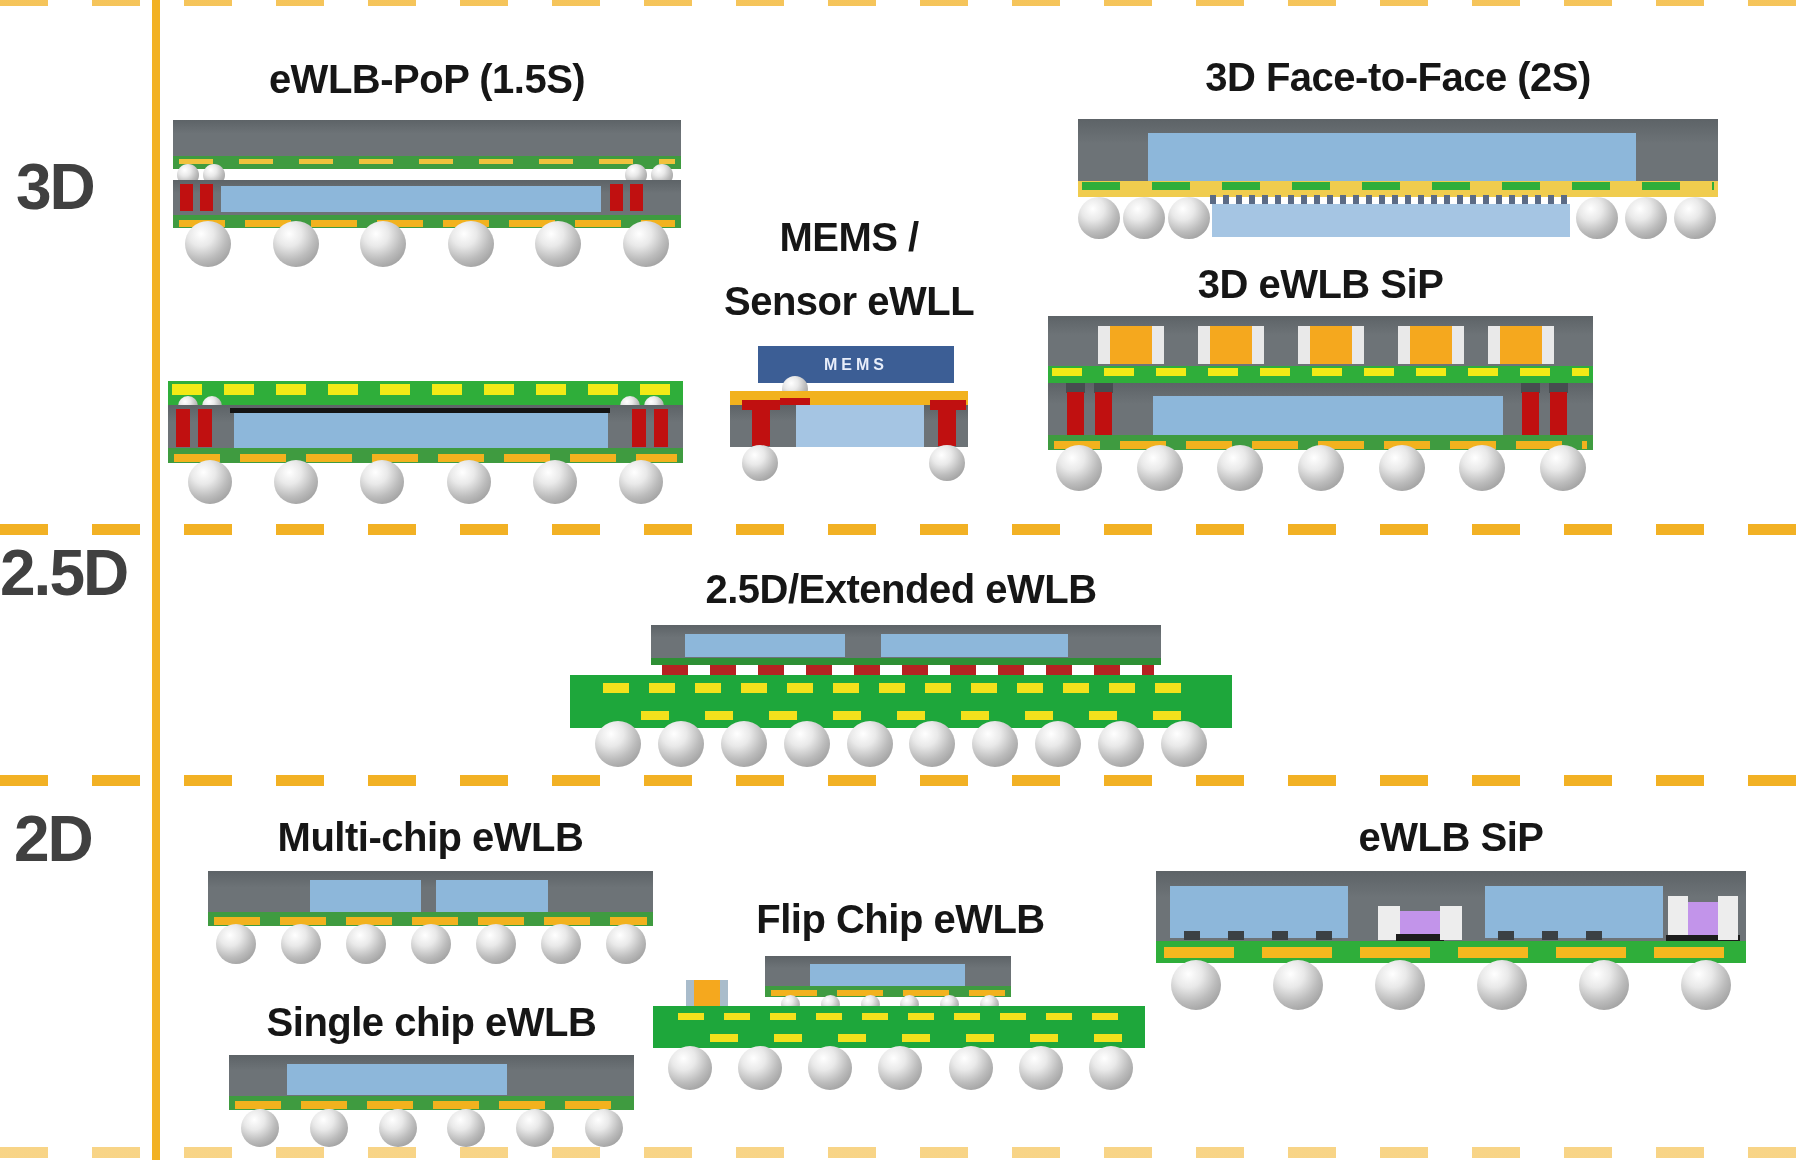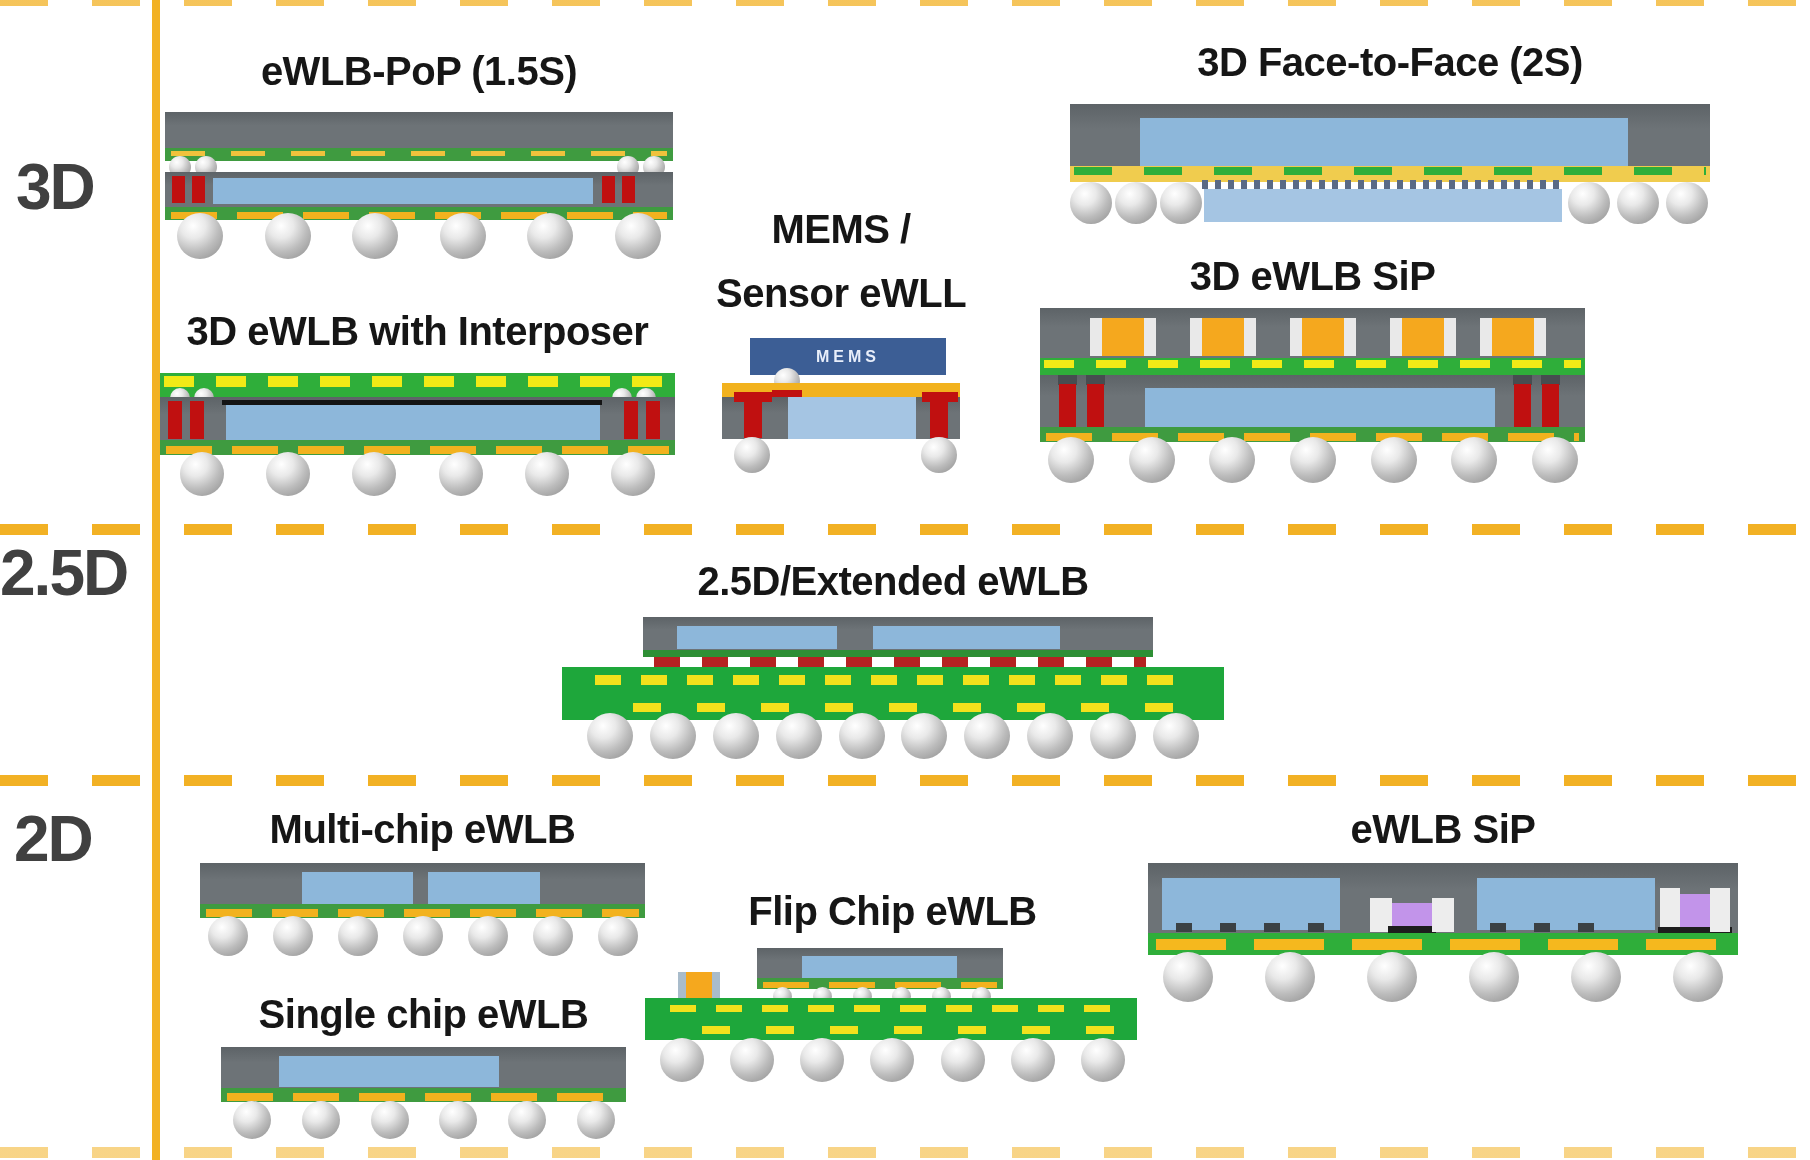--- a/index.html
+++ b/index.html
@@ -2,21 +2,21 @@
 <html><head>
 <meta charset="utf-8">
 <style>
   html,body{margin:0;padding:0;background:#fff;}
   body{font-family:"Liberation Sans", sans-serif;}
   #stage{position:relative;width:1810px;height:1160px;background:#fff;overflow:hidden;}
   .vline{position:absolute;top:0;bottom:0;width:8px;background:#F2B124;}
   .divider{position:absolute;left:0;width:1810px;height:11px;
     background:repeating-linear-gradient(90deg,#F2B124 0 48px,transparent 48px 92px);}
   .slabel{position:absolute;font-size:64px;font-weight:700;color:#404040;letter-spacing:-2px;}
-  .diag{position:absolute;margin:0;padding:0;}
+  .diag{position:absolute;margin:8px;padding:0;}
   .dtitle{position:absolute;left:0;right:0;text-align:center;font-size:40px;font-weight:600;
     letter-spacing:-0.5px;color:#161616;white-space:nowrap;line-height:1.05;}
   .mold{position:absolute;background:linear-gradient(#5d6367,#6d7377 38%);}
   .die{position:absolute;background:#8db7da;}
   .die.lt{background:#a5c5e3;}
   .strip{position:absolute;overflow:hidden;}
   .strip.gy{background:#3f9b40;}
   .strip.gy::after{content:"";position:absolute;left:6px;right:6px;top:20%;height:45%;
     background:repeating-linear-gradient(90deg,#f0c23c 0 34px,transparent 34px 60px);}
   .strip.gy2{background:#2fae3a;}
@@ -91,21 +91,21 @@
     <div class="balls" style="left:12px;top:163px;width:484px;--d:46px;">
         <div class="ball"></div>
         <div class="ball"></div>
         <div class="ball"></div>
         <div class="ball"></div>
         <div class="ball"></div>
         <div class="ball"></div>
       </div>
   </figure>
 
-  <figure class="diag" style="left:1070px;top:39px;width:640px;height:190px;">
+  <figure class="diag" style="left:1070px;top:46px;width:640px;height:190px;">
     <div class="dtitle" style="top:2px;">3D Face-to-Face (2S)</div>
     <div class="mold" style="left:0;top:65px;width:640px;height:65px;"></div>
     <div class="die" style="left:70px;top:79px;width:488px;height:48px;"></div>
     <div class="strip yg" style="left:0;top:127px;width:640px;height:16px;"></div>
     <div class="balls" style="left:0;top:143px;width:132px;--d:42px;">
         <div class="ball"></div>
         <div class="ball"></div>
         <div class="ball"></div>
       </div>
     <div class="bumpdot" style="left:132px;top:141px;width:362px;height:9px;"></div>
@@ -131,21 +131,20 @@
     <div class="mold" style="left:200px;top:197px;width:44px;height:42px;"></div>
     <div class="via" style="left:18px;top:192px;width:38px;height:10px;"></div>
     <div class="via" style="left:28px;top:192px;width:18px;height:46px;"></div>
     <div class="via" style="left:206px;top:192px;width:36px;height:10px;"></div>
     <div class="via" style="left:214px;top:192px;width:18px;height:46px;"></div>
     <div class="ball one" style="left:18px;top:237px;width:36px;height:36px;"></div>
     <div class="ball one" style="left:205px;top:237px;width:36px;height:36px;"></div>
   </figure>
 
   <figure class="diag" style="left:160px;top:310px;width:515px;height:190px;">
-    <div class="dtitle" style="top:0;">3D eWLB with Interposer</div>
     <div class="strip gy2" style="left:0;top:63px;width:515px;height:24px;"></div>
     <div class="ball one" style="left:10px;top:78px;width:20px;height:20px;"></div>
     <div class="ball one" style="left:34px;top:78px;width:20px;height:20px;"></div>
     <div class="ball one" style="left:452px;top:78px;width:20px;height:20px;"></div>
     <div class="ball one" style="left:476px;top:78px;width:20px;height:20px;"></div>
     <div class="mold" style="left:0;top:87px;width:515px;height:46px;"></div>
     <div class="via" style="left:8px;top:91px;width:14px;height:38px;"></div>
     <div class="via" style="left:30px;top:91px;width:14px;height:38px;"></div>
     <div class="via" style="left:464px;top:91px;width:14px;height:38px;"></div>
     <div class="via" style="left:486px;top:91px;width:14px;height:38px;"></div>

